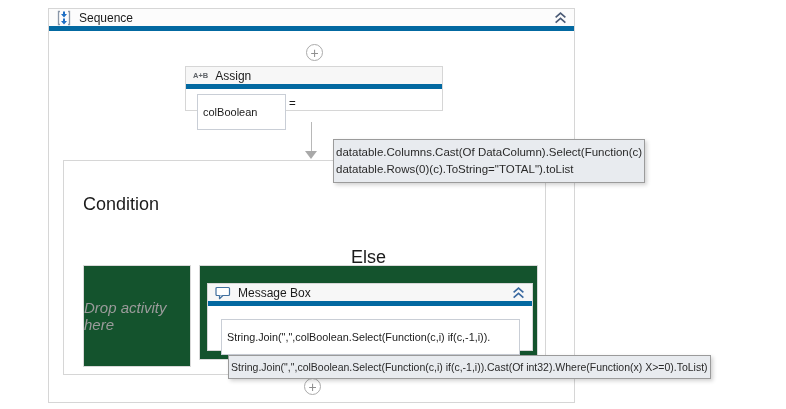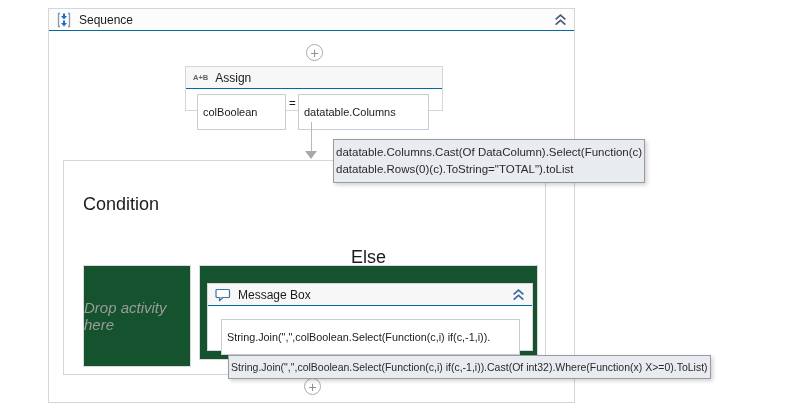--- a/index.html
+++ b/index.html
@@ -4,21 +4,21 @@
 <style>
   :root{
     --border:#d6d6d6; --hdr:#f7f7f7; --ink:#1b1b1b;
     --blue:#1f6fc4; --tipbg:#e8ebef; --tipbr:#9b9b9b;
   }
   *{margin:0;padding:0;box-sizing:border-box;}
   body{font-family:"Liberation Sans",sans-serif;background:#fff;}
   .canvas{position:relative;width:786px;height:409px;background:#fff;overflow:hidden;}
   .box{position:absolute;background:#fff;border:1px solid var(--border);}
   .act-header{display:flex;align-items:center;height:22px;background:var(--hdr);
-    border-bottom:1px solid #0369a1;padding:0 7px;gap:7px;font-size:12px;color:var(--ink);}
+    border-bottom:5px solid #0369a1;padding:0 7px;gap:7px;font-size:12px;color:var(--ink);}
   .seq-header{background:#fcfcfc;}
   .hdr-title{white-space:nowrap;}
   .chev{margin-left:auto;display:flex;align-items:center;cursor:pointer;}
   .tbox{position:absolute;background:#fff;border:1px solid #c9ced6;display:flex;align-items:center;
     padding:17px 5px;font-size:11px;color:var(--ink);white-space:nowrap;overflow:hidden;}
   .plus{position:absolute;width:17px;height:17px;border:1px solid #ababab;border-radius:50%;
     background:#fff;color:#8f8f8f;font-size:14px;line-height:14px;display:flex;
     align-items:center;justify-content:center;cursor:pointer;z-index:5;}
   .tooltip{position:absolute;background:var(--tipbg);border:1px solid var(--tipbr);
     box-shadow:2px 2px 4px rgba(0,0,0,.18);color:#2a2a2a;padding:4px 2px;
@@ -66,21 +66,20 @@
   </div>
 
   <div class="box" style="left:185px;top:66px;width:258px;height:45px;">
     <div class="act-header">
       <span class="a-plus-b">A+B</span>
       <span class="hdr-title">Assign</span>
     </div>
     <div style="position:relative;height:33px;">
       <div class="tbox" style="left:11px;top:5px;width:89px;height:21px;">colBoolean</div>
       <div class="label" style="left:103px;top:8px;font-size:11.5px;">=</div>
-      <div class="tbox" style="left:112px;top:5px;width:131px;height:21px;">datatable.Columns</div>
     </div>
   </div>
 
   <div class="arrow-line"></div>
   <div class="arrow-head"></div>
 
   <div class="tooltip two-line" style="left:333px;top:139px;">
     <div>datatable.Columns.Cast(Of DataColumn).Select(Function(c)</div>
     <div>datatable.Rows(0)(c).ToString="TOTAL").toList</div>
   </div>

